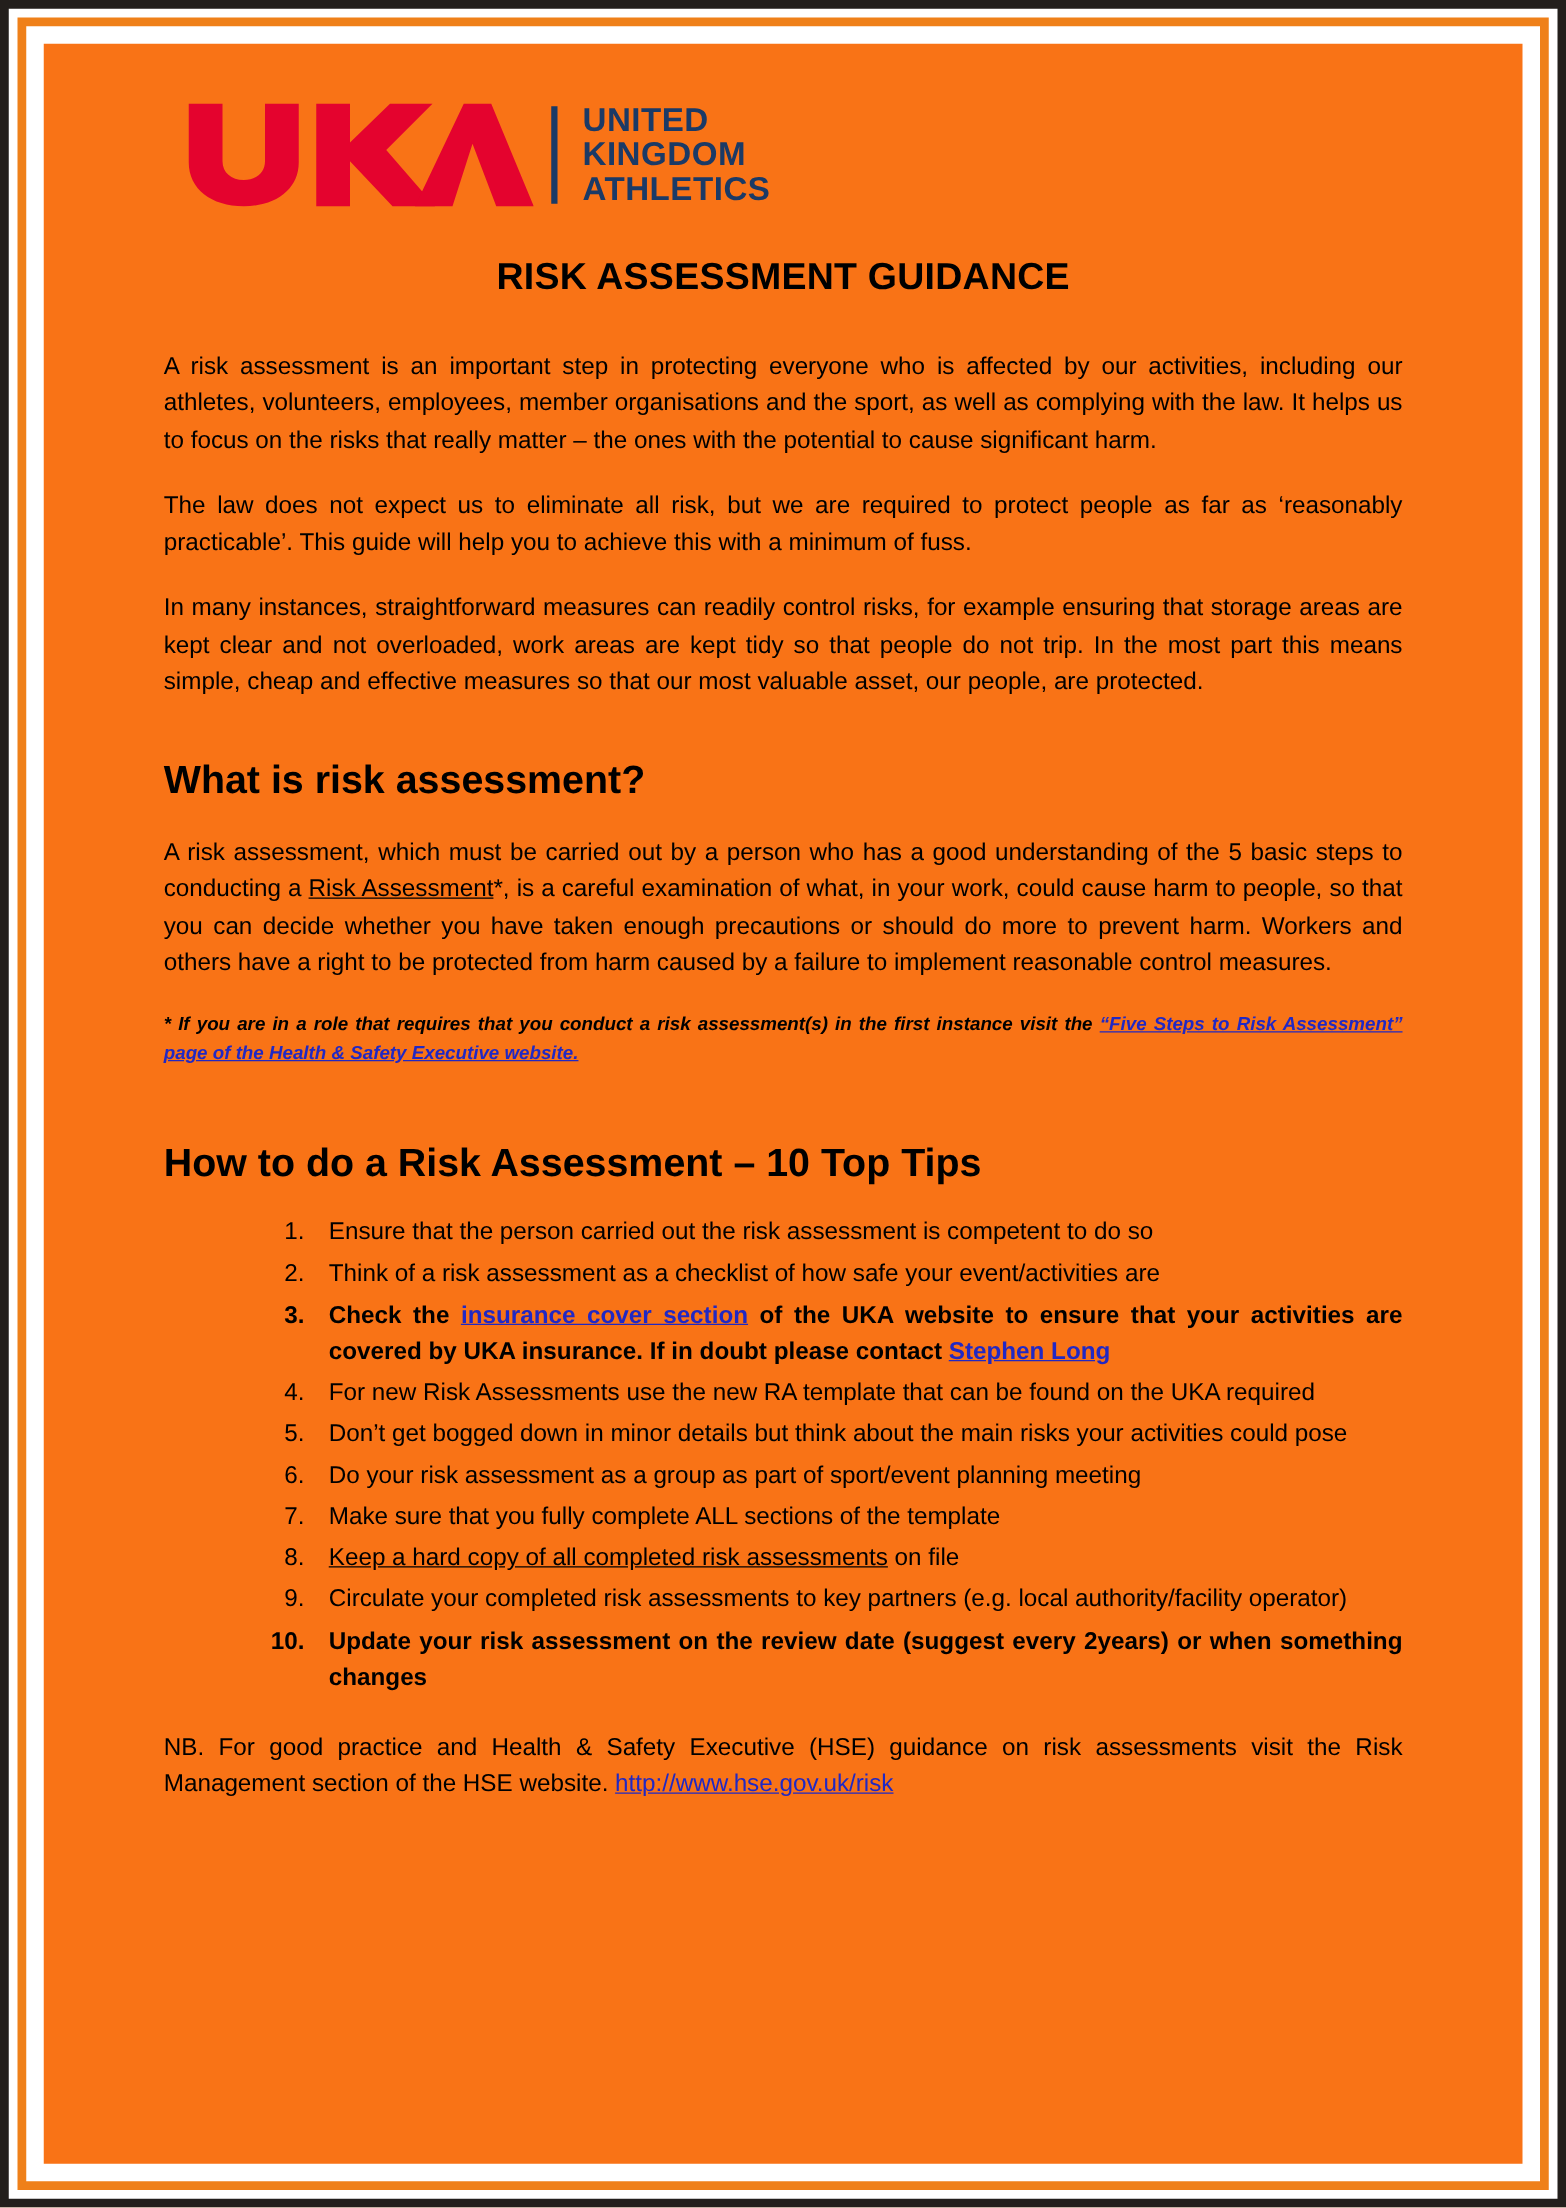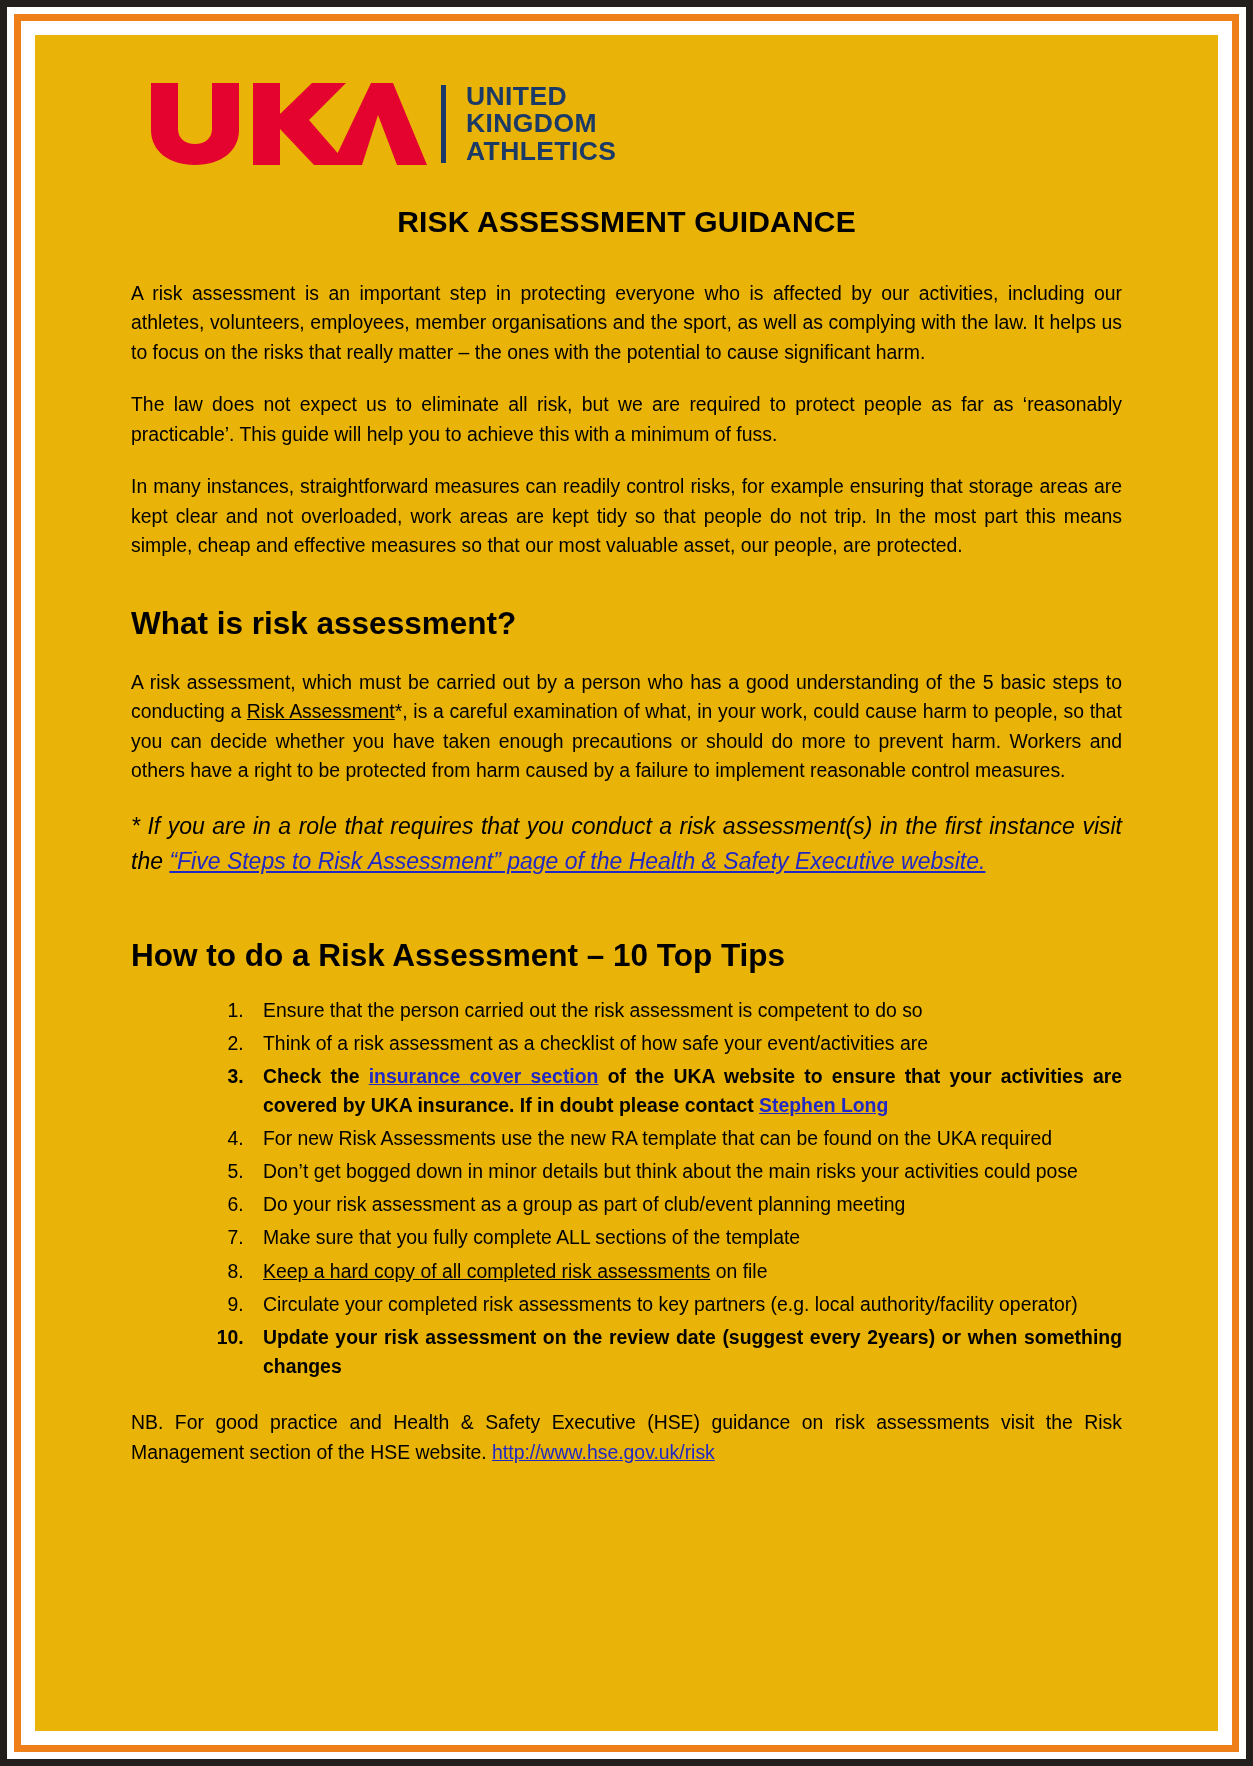--- a/index.html
+++ b/index.html
@@ -28,21 +28,21 @@
     border: 7px solid #ef8019;
     box-sizing: border-box;
     background: #ffffff;
   }
   .sheet {
     position: absolute;
     top: 14px;
     left: 14px;
     right: 14px;
     bottom: 14px;
-    background: #eab308;
+    background: #f97316;
     box-sizing: border-box;
     padding: 30px 96px 0 96px;
   }
 
   
   .logo-block {
     display: flex;
     align-items: center;
     height: 118px;
     margin-left: 18px;
@@ -92,26 +92,27 @@
   h2.section-heading {
     font-size: 31.5px;
     font-weight: bold;
     color: #000000;
     margin: 44px 0 26px 0;
   }
   h2.section-heading.tips {
     margin: 58px 0 22px 0;
   }
   p.footnote {
-    font-size: 23px;
+    font-size: 15px;
     line-height: 1.52;
     font-style: italic;
     color: #000000;
     text-align: justify;
     margin: 12px 0 0 0;
+    font-weight: bold;
   }
   a.doc-link {
     color: #2128c4;
     text-decoration: underline;
   }
   .bold-underline {
     font-weight: normal;
     text-decoration: underline;
   }
   .plain-underline {
@@ -176,21 +177,21 @@
       <p class="footnote"><span> * If you are in a role that requires that you conduct a risk assessment(s) in the first instance visit the </span><a class="doc-link" href="#">“Five Steps to Risk Assessment” page of the Health &amp; Safety Executive website.</a></p>
 
       <h2 class="section-heading tips">How to do a Risk Assessment – 10 Top Tips</h2>
 
       <ol class="tips-list">
         <li><span>Ensure that the person carried out the risk assessment is competent to do so</span></li>
         <li><span>Think of a risk assessment as a checklist of how safe your event/activities are</span></li>
         <li class="justified"><span>Check the </span><a class="doc-link" href="#">insurance cover section</a><span> of the UKA website to ensure that your activities are covered by UKA insurance. If in doubt please contact </span><a class="doc-link" href="#">Stephen Long</a></li>
         <li><span>For new Risk Assessments use the new RA template that can be found on the UKA required</span></li>
         <li><span>Don’t get bogged down in minor details but think about the main risks your activities could pose</span></li>
-        <li><span>Do your risk assessment as a group as part of club/event planning meeting</span></li>
+        <li><span>Do your risk assessment as a group as part of sport/event planning meeting</span></li>
         <li><span>Make sure that you fully complete ALL sections of the template</span></li>
         <li><span class="plain-underline">Keep a hard copy of all completed risk assessments</span><span> on file</span></li>
         <li><span>Circulate your completed risk assessments to key partners (e.g. local authority/facility operator)</span></li>
         <li class="justified"><span>Update your risk assessment on the review date (suggest every 2years) or when something changes</span></li>
       </ol>
 
       <p class="nb-text"><span> NB. For good practice and Health &amp; Safety Executive (HSE) guidance on risk assessments visit the Risk Management section of the HSE website. </span><a class="doc-link" href="#">http://www.hse.gov.uk/risk</a></p>
 
     </div>
   </div>

